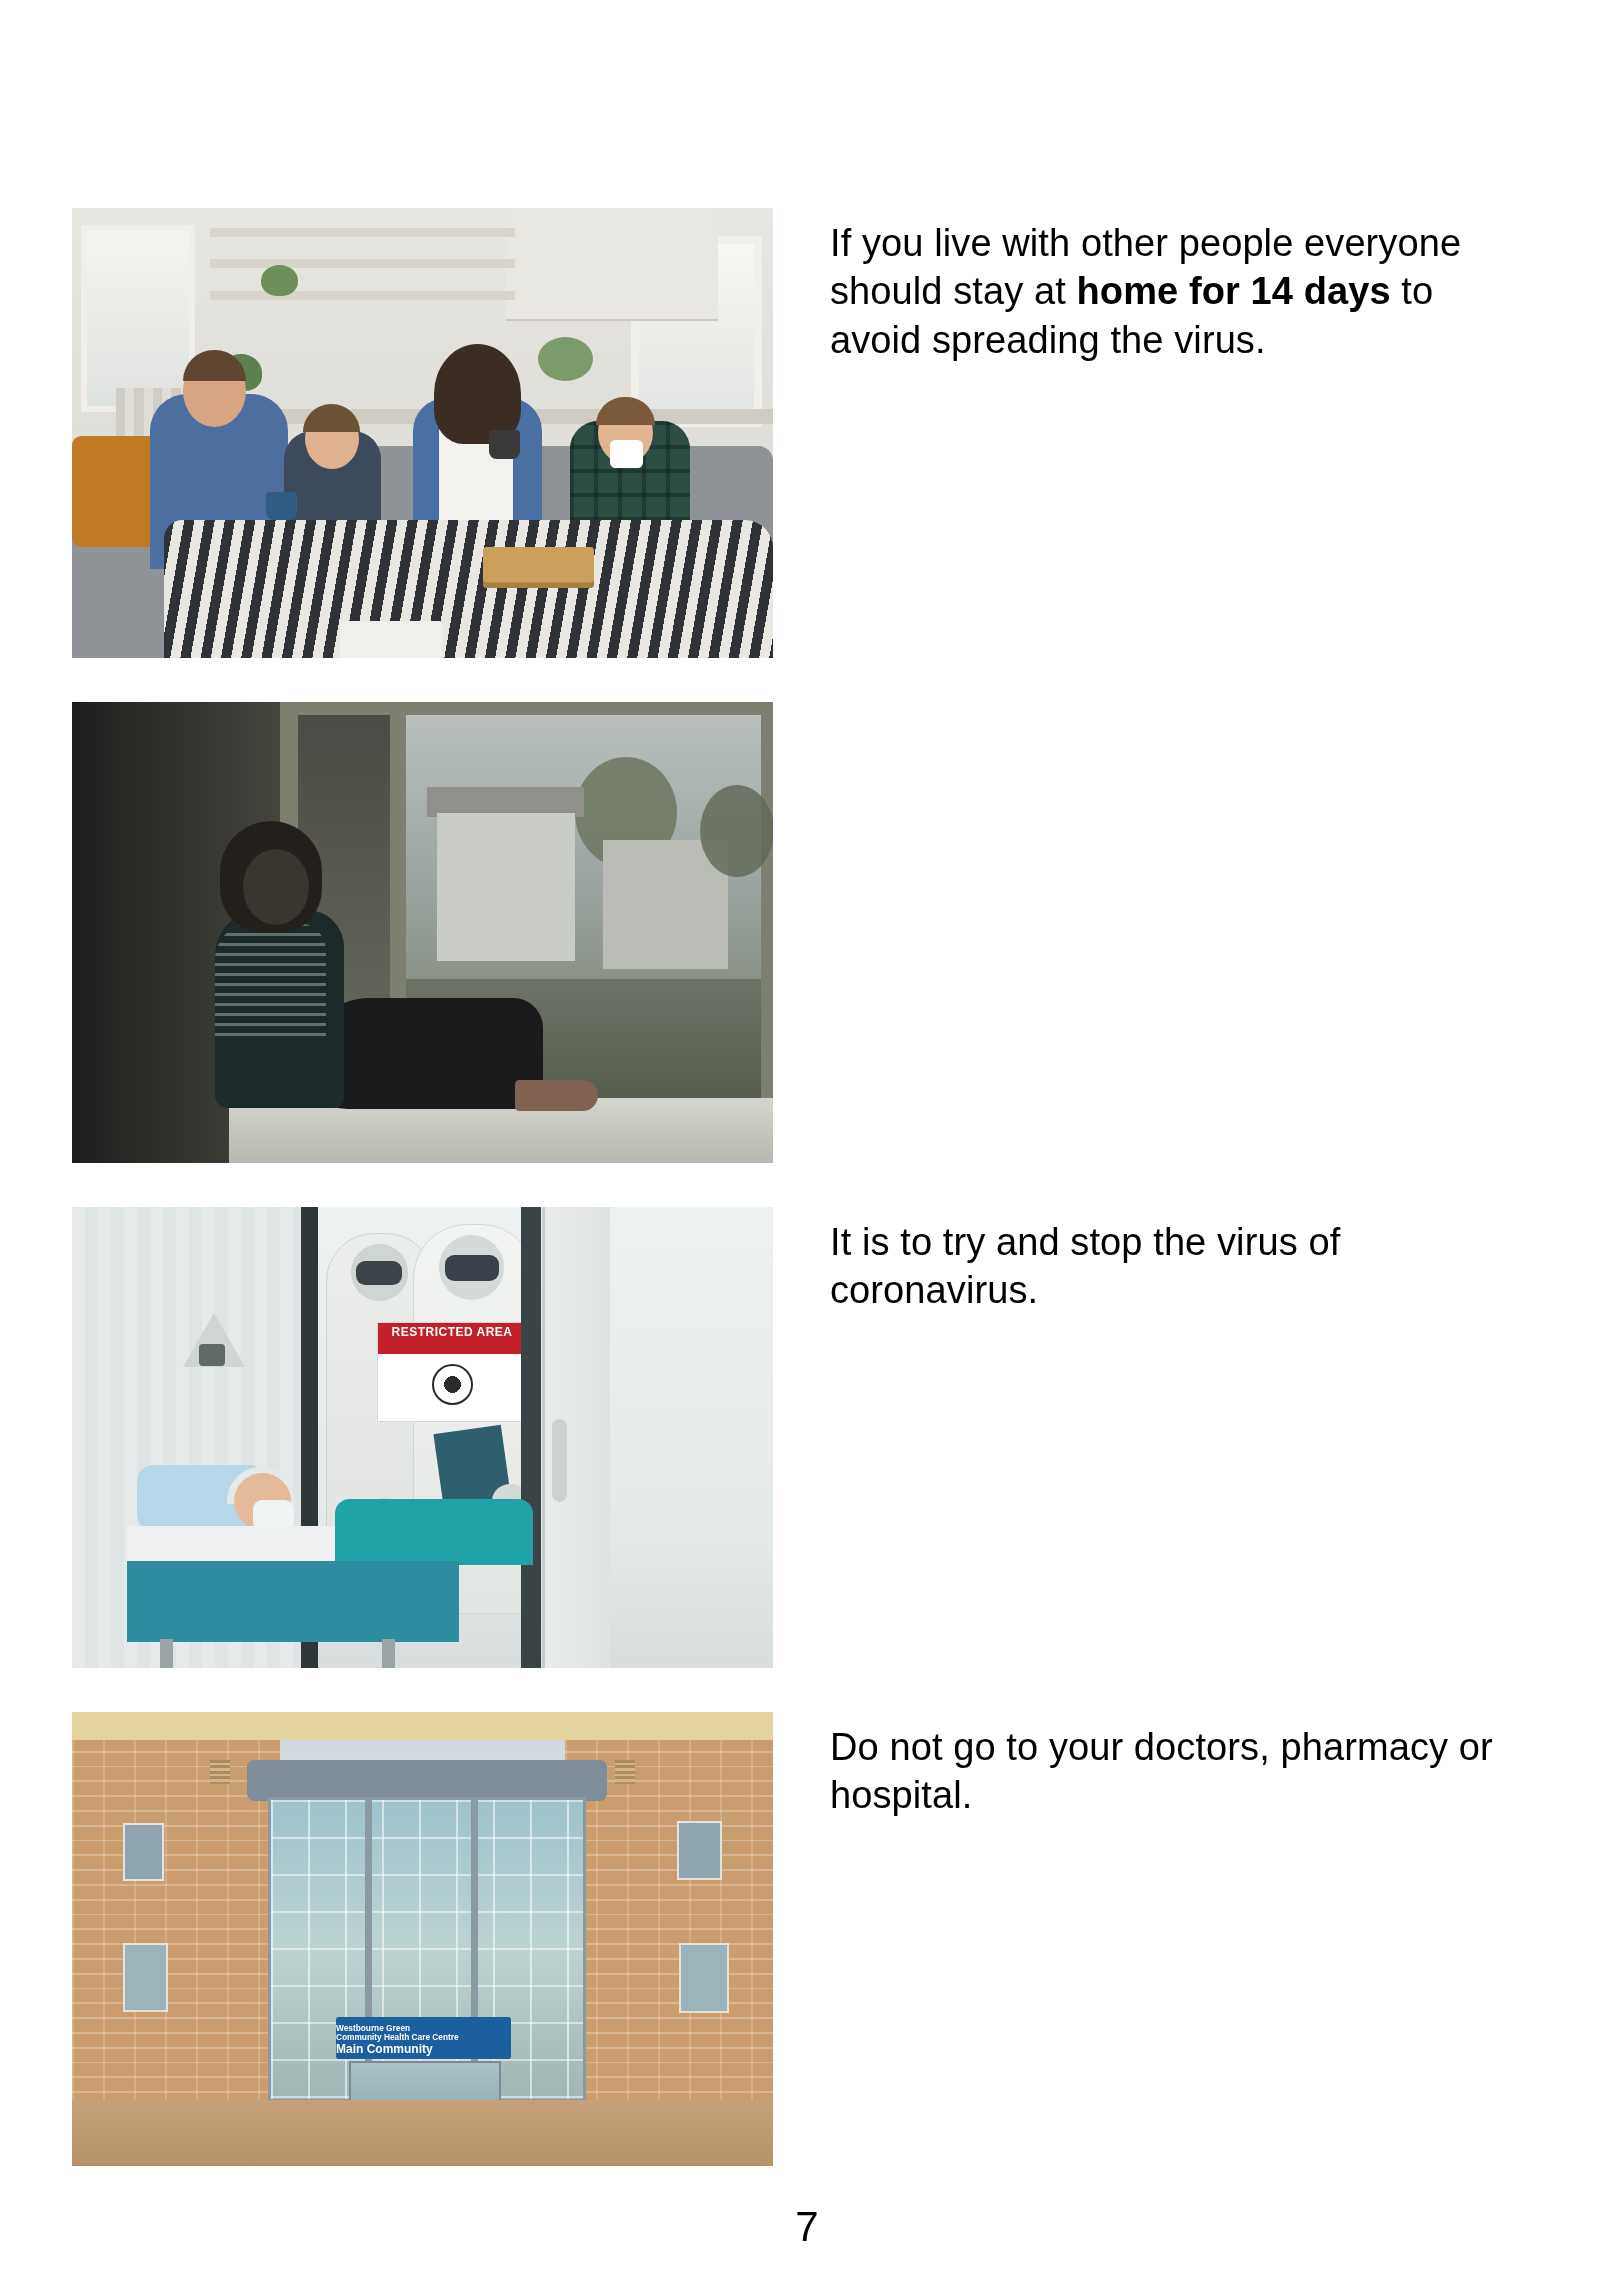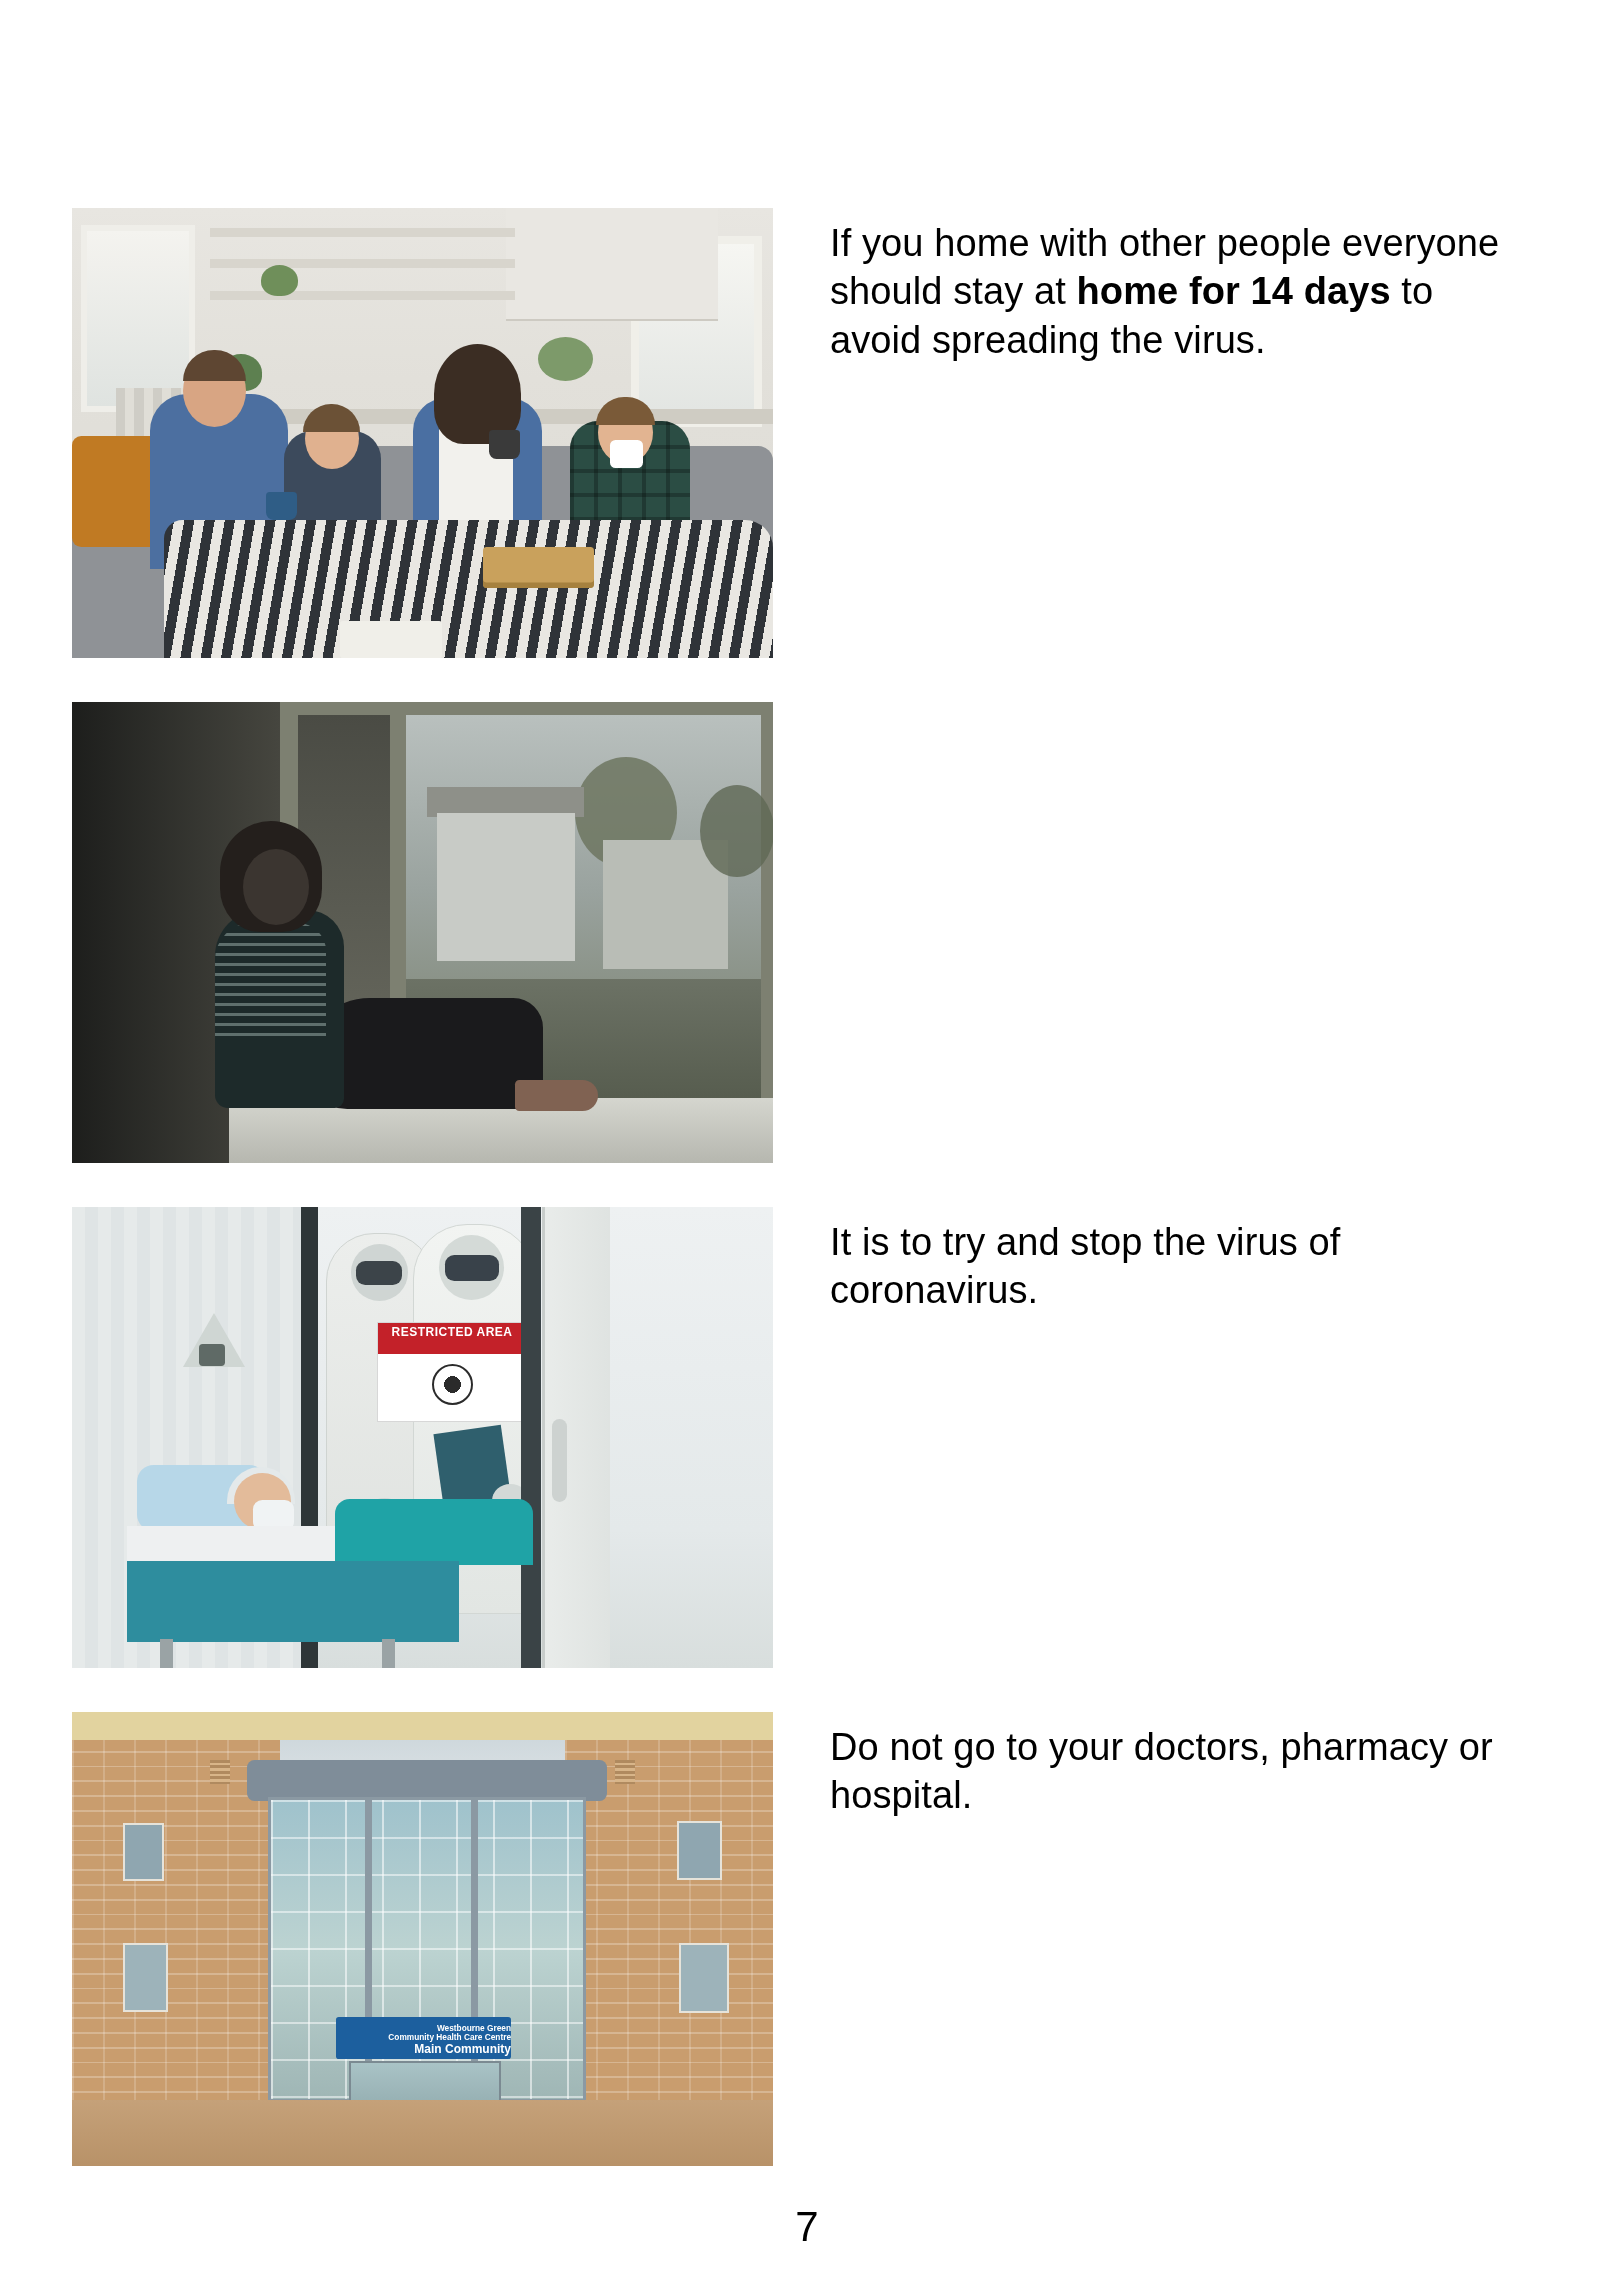--- a/index.html
+++ b/index.html
@@ -442,21 +442,21 @@
     box-sizing: border-box;
   }
   .p4 .glass-mull {
     position: absolute; left: 293px; top: 85px; width: 7.4px; height: 305px;
     background: #8b99a3;
     box-shadow: 106px 0 0 #8b99a3;
   }
   .p4 .entrance-sign {
     position: absolute; left: 264px; top: 305px; width: 175px; height: 42px;
     background: #1c5f9e; border-radius: 2.8px;
-    color: #ffffff; text-align: right;
+    color: #ffffff; text-align: left;
   }
   .p4 .entrance-sign .l1 {
     font-size: 8.3px; line-height: 9.2px; padding-top: 6.5px; font-weight: bold;
   }
   .p4 .entrance-sign .l2 {
     font-size: 8.3px; line-height: 9.2px; font-weight: bold;
   }
   .p4 .entrance-sign .l3 {
     font-size: 12px; line-height: 14.8px; font-weight: bold;
   }
@@ -542,21 +542,21 @@
         <div class="boy2-hair"></div>
         <div class="tissue"></div>
         <div class="mug1"></div>
         <div class="mug2"></div>
         <div class="blanket"></div>
         <div class="tray"></div>
         <div class="box"></div>
       </div>
     </div>
     <div class="text-cell">
-      <span>If you home with other people everyone should stay at </span><b>home for 14 days</b><span> to avoid spreading the virus.</span>
+      <span>If you live with other people everyone should stay at </span><b>home for 14 days</b><span> to avoid spreading the virus.</span>
     </div>
   </div>
 
   <div class="row">
     <div class="img-cell">
       <div class="photo r2 p2">
         <div class="winframe"></div>
         <div class="pane-a"></div>
         <div class="pane-b"></div>
         <div class="tree1"></div>

